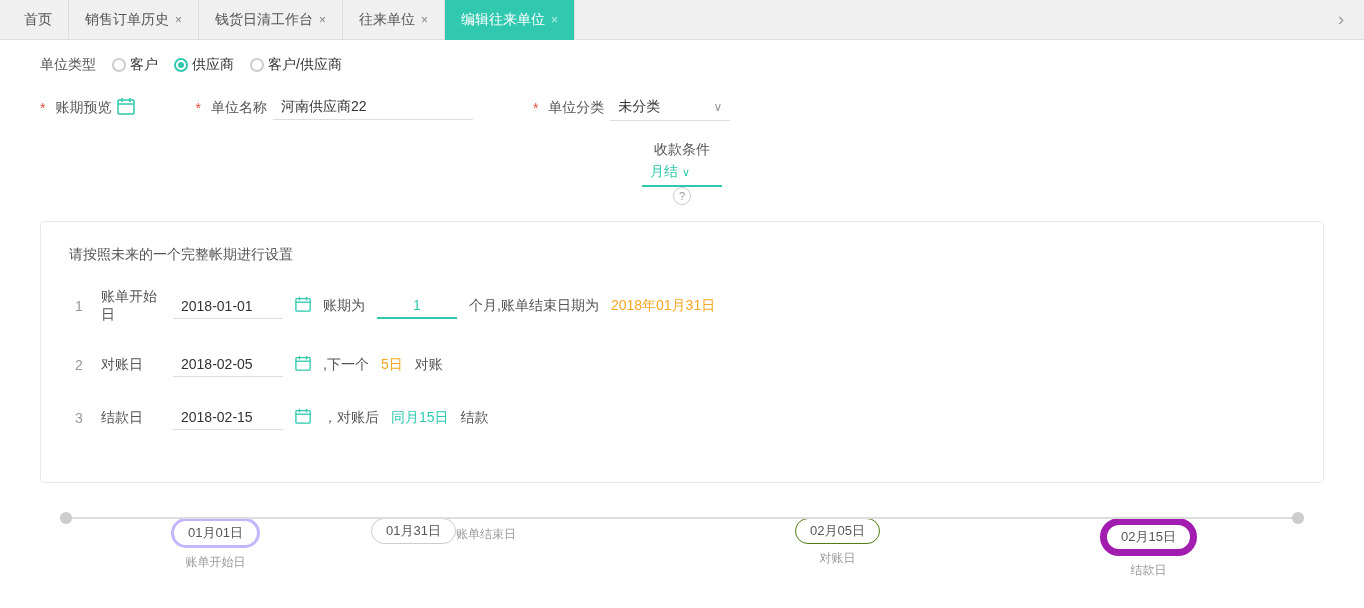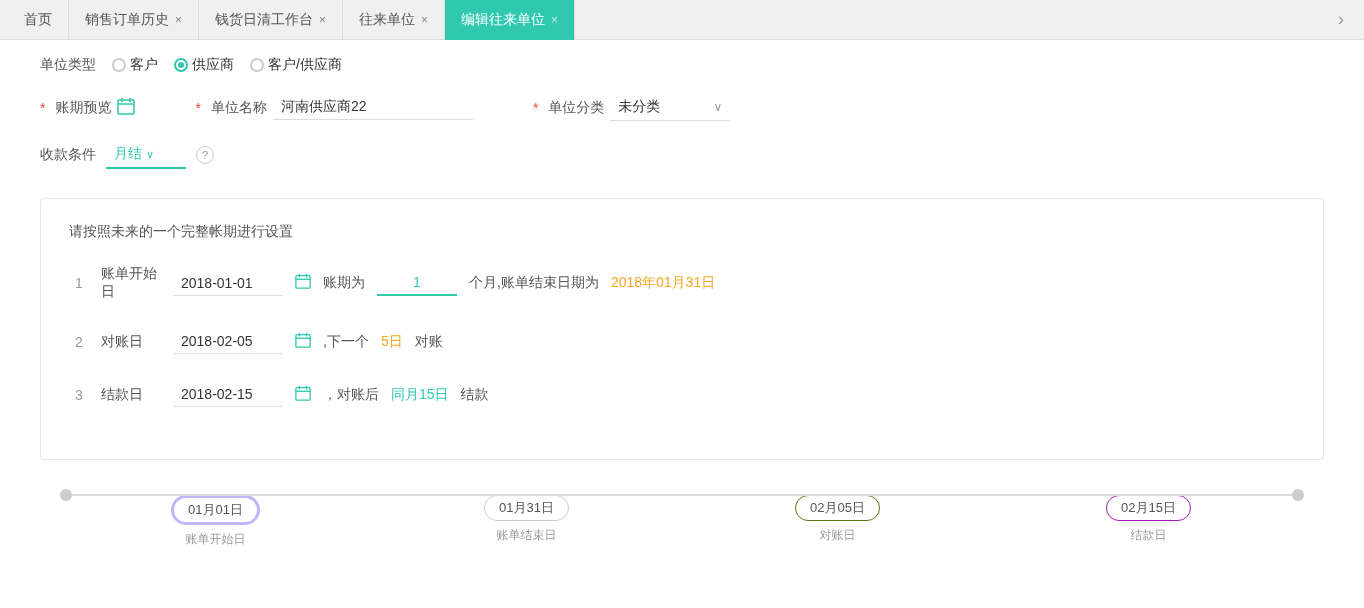--- a/index.html
+++ b/index.html
@@ -155,22 +155,23 @@
     }
     .dropdown-arrow {
       color: #999;
       font-size: 12px;
     }
 
     
     .payment-row {
       display: flex;
       align-items: center;
-      gap: 10px;
-      margin-bottom: 29px;
+      gap: 0;
+      margin-bottom: 16px;
+      flex-direction: column;
     }
     .payment-dropdown {
       display: flex;
       align-items: center;
       border-bottom: 2px solid #30c9b0;
       padding: 4px 8px;
       min-width: 80px;
       cursor: pointer;
       gap: 4px;
     }
@@ -410,28 +411,28 @@
       <div style="position:absolute; top:50%; left:0; right:0; height:2px; background:#ddd; transform:translateY(-50%); z-index:0;"></div>
 
       <div style="position:absolute; left:0; top:50%; transform:translateY(-50%); width:12px; height:12px; border-radius:50%; background:#ccc; z-index:1;"></div>
       <div style="position:absolute; right:0; top:50%; transform:translateY(-50%); width:12px; height:12px; border-radius:50%; background:#ccc; z-index:1;"></div>
     </div>
     <div style="display:flex; align-items:flex-start; justify-content:space-between; margin-top:-15px;">
       <div style="display:flex;flex-direction:column;align-items:center;flex:1;">
         <div style="border:3px solid #c4b5fd;border-radius:20px;padding:3px 14px;font-size:13px;color:#555;background:#fff;white-space:nowrap;text-align:right;">01月01日</div>
         <div style="font-size:12px;color:#999;margin-top:6px;">账单开始日</div>
       </div>
-      <div style="display:flex;flex-direction:column;align-items:center;flex:1;">
+      <div style="display:flex;flex-direction:row;align-items:center;flex:1;">
         <div style="border:1px solid #ccc;border-radius:20px;padding:3px 14px;font-size:13px;color:#555;background:#fff;white-space:nowrap;">01月31日</div>
         <div style="font-size:12px;color:#999;margin-top:6px;">账单结束日</div>
       </div>
       <div style="display:flex;flex-direction:column;align-items:center;flex:1;">
         <div style="border:1px solid #4d7c0f;border-radius:20px;padding:3px 14px;font-size:13px;color:#555;background:#fff;white-space:nowrap;">02月05日</div>
         <div style="font-size:12px;color:#999;margin-top:6px;">对账日</div>
       </div>
       <div style="display:flex;flex-direction:column;align-items:center;flex:1;">
-        <div style="border:1px solid #a21caf;border-radius:20px;padding:3px 14px;font-size:13px;color:#555;background:#fff;white-space:nowrap;">02月15日</div>
+        <div style="border:7px solid #a21caf;border-radius:20px;padding:3px 14px;font-size:13px;color:#555;background:#fff;white-space:nowrap;">02月15日</div>
         <div style="font-size:12px;color:#999;margin-top:6px;">结款日</div>
       </div>
     </div>
   </div>
 
 </div>
 
 </body></html>

